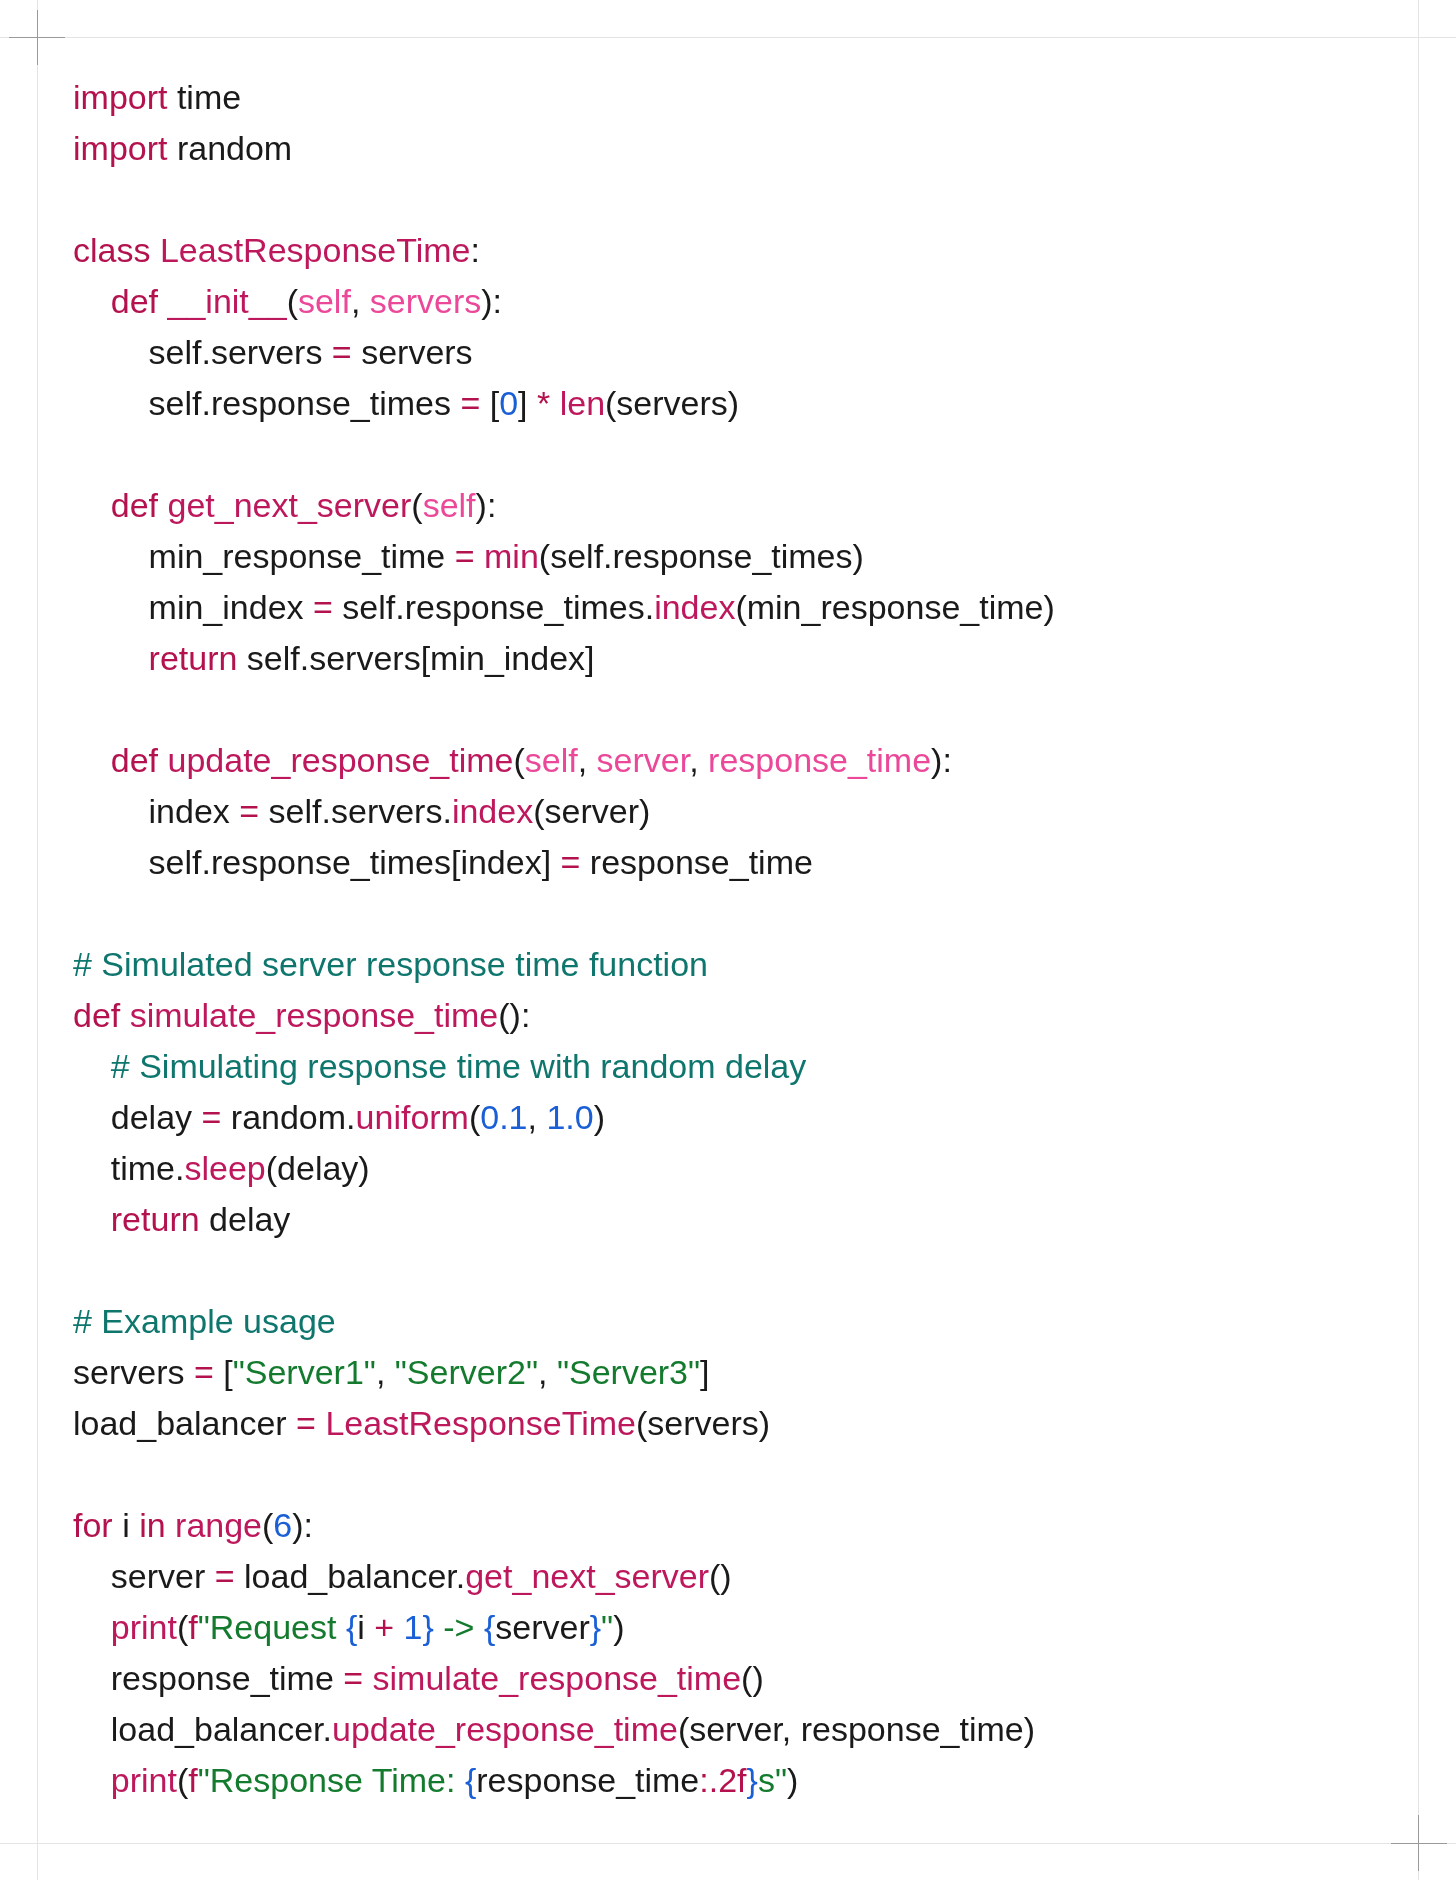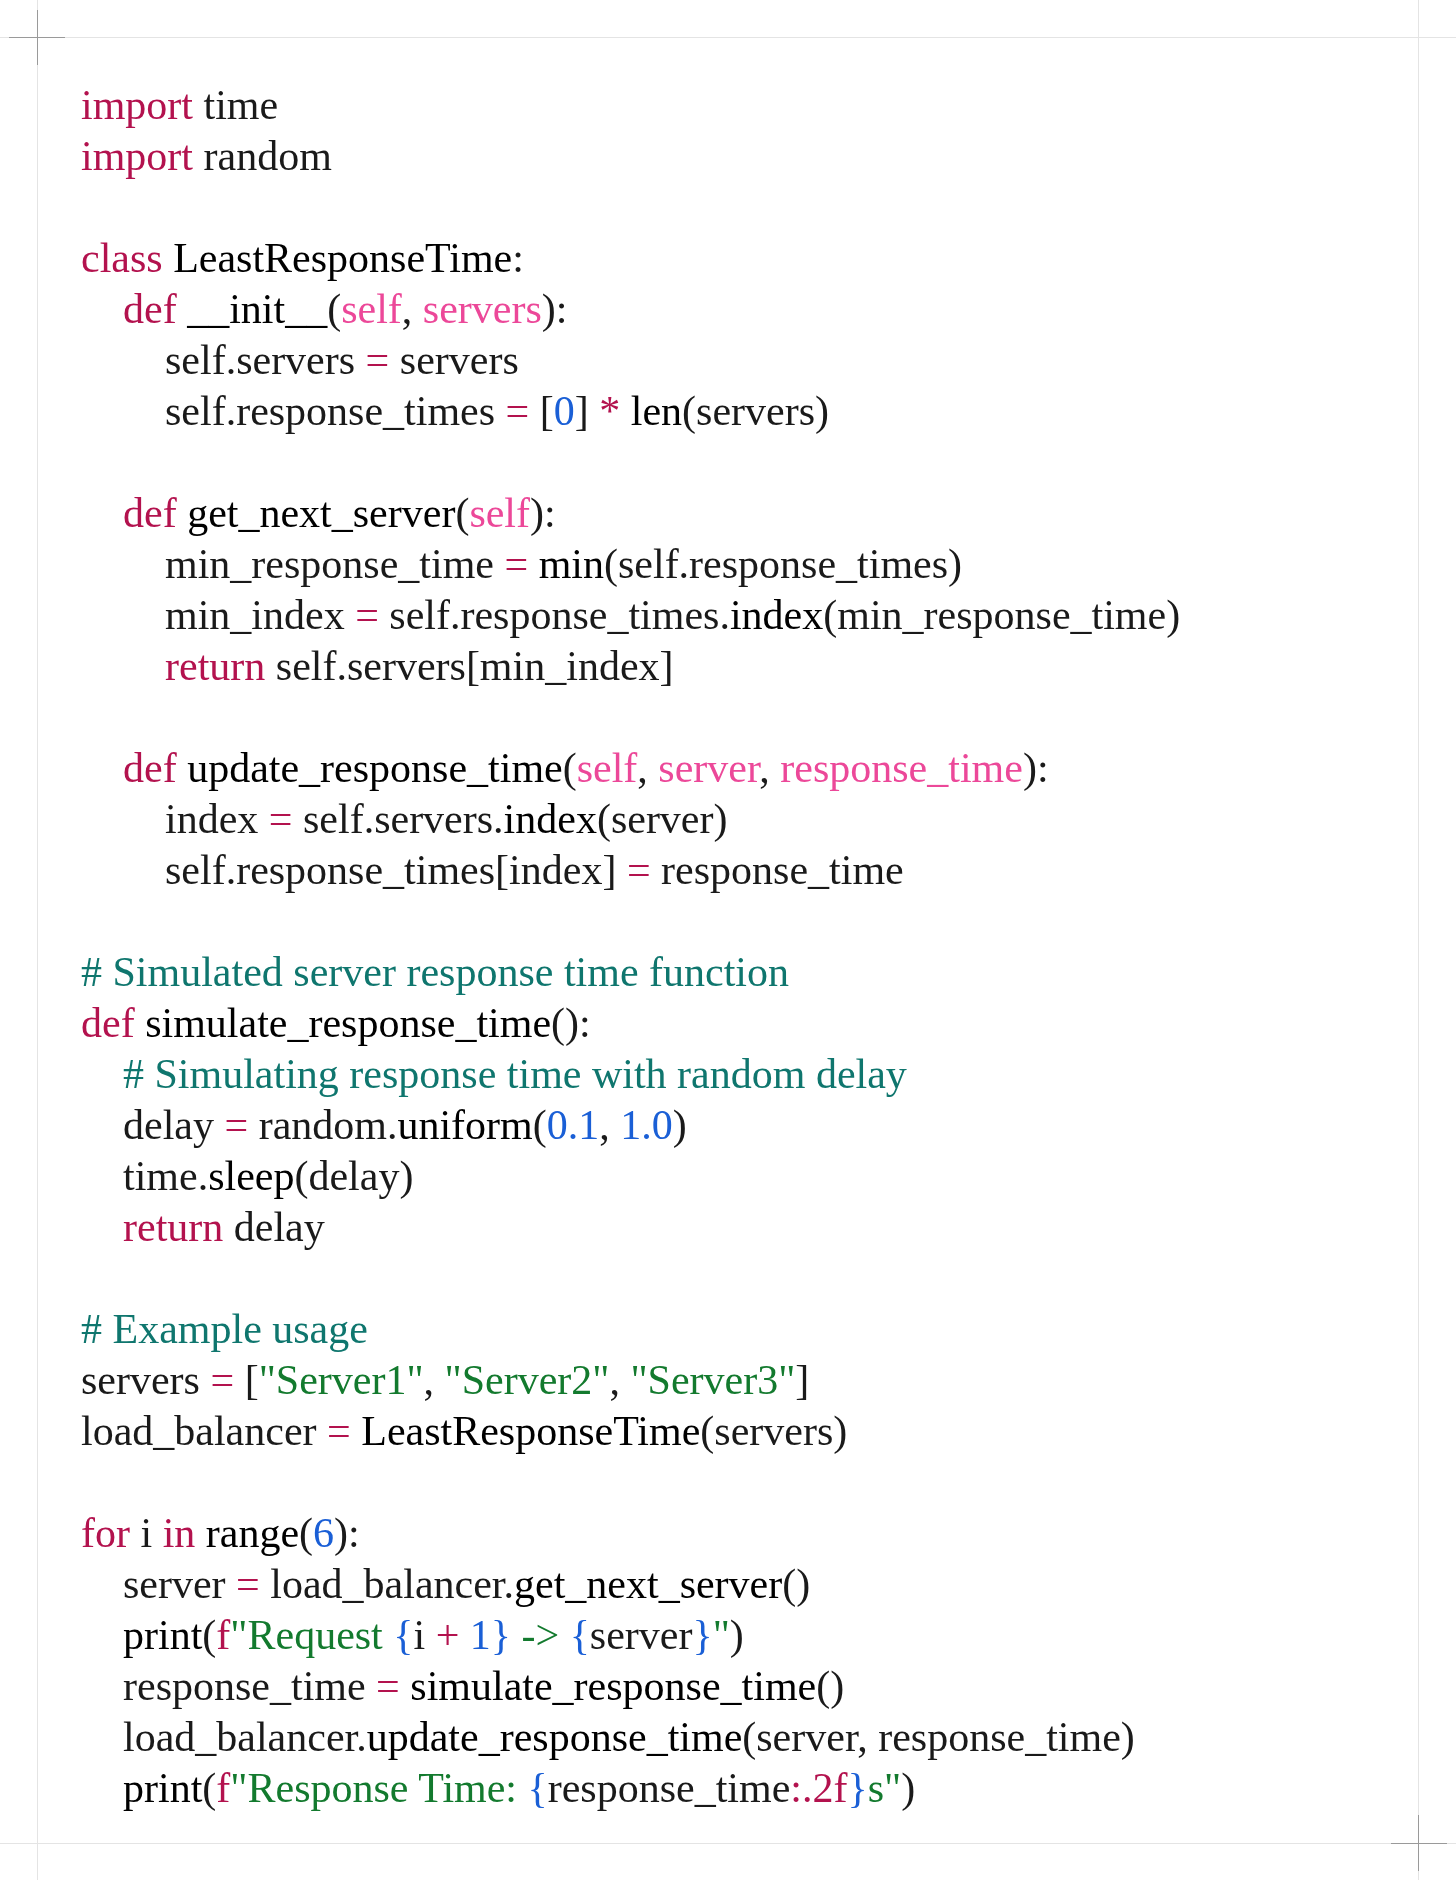--- a/index.html
+++ b/index.html
@@ -3,27 +3,27 @@
 <meta charset="utf-8">
 <style>
   html, body { margin:0; padding:0; background:#ffffff; }
   body { width:1456px; height:1880px; position:relative; overflow:hidden; }
   .frame-h { position:absolute; height:1px; background:#e4e4e4; }
   .frame-v { position:absolute; width:1px; background:#e4e4e4; }
   .mark-h { position:absolute; height:1px; background:#9a9a9a; }
   .mark-v { position:absolute; width:1px; background:#9a9a9a; }
   .code {
     position:absolute; left:73px; top:72px;
-    font-family:Liberation Serif, serif;
-    font-size:42px; line-height:51px; color:#1a1a1a;
-    white-space:pre; margin:8px;
+    font-family:Liberation Sans, sans-serif;
+    font-size:34px; line-height:51px; color:#1a1a1a;
+    white-space:pre; margin:0;
   }
   .line { display:block; height:51px; }
   .kw { color:#b3124e; }      
-  .fn { color:#000000; }      
+  .fn { color:#be185d; }      
   .param { color:#ec4899; }   
   .num { color:#1a5fd6; }     
   .str { color:#137a2e; }     
   .cm { color:#0f766e; }      
   .op { color:#b3124e; }      
   .pl { color:#1a1a1a; }      
 </style>
 </head>
 <body>
 

